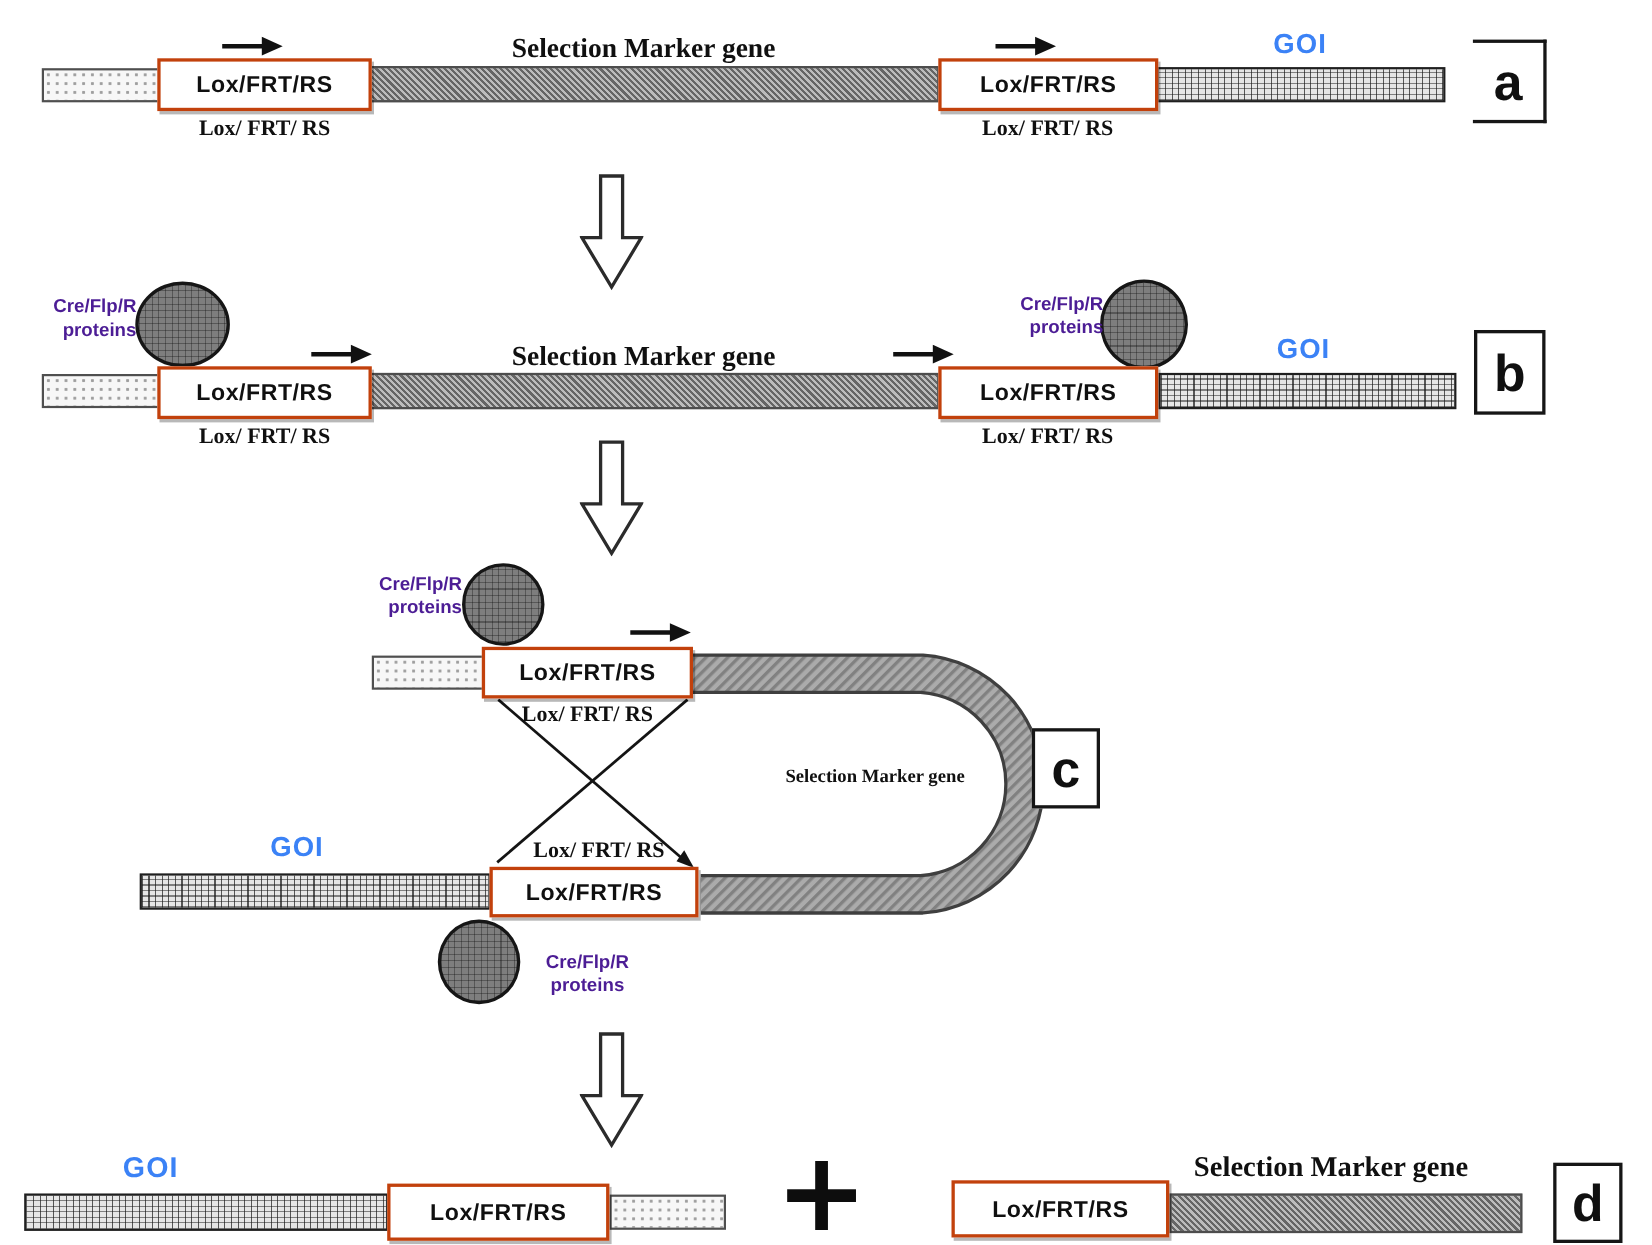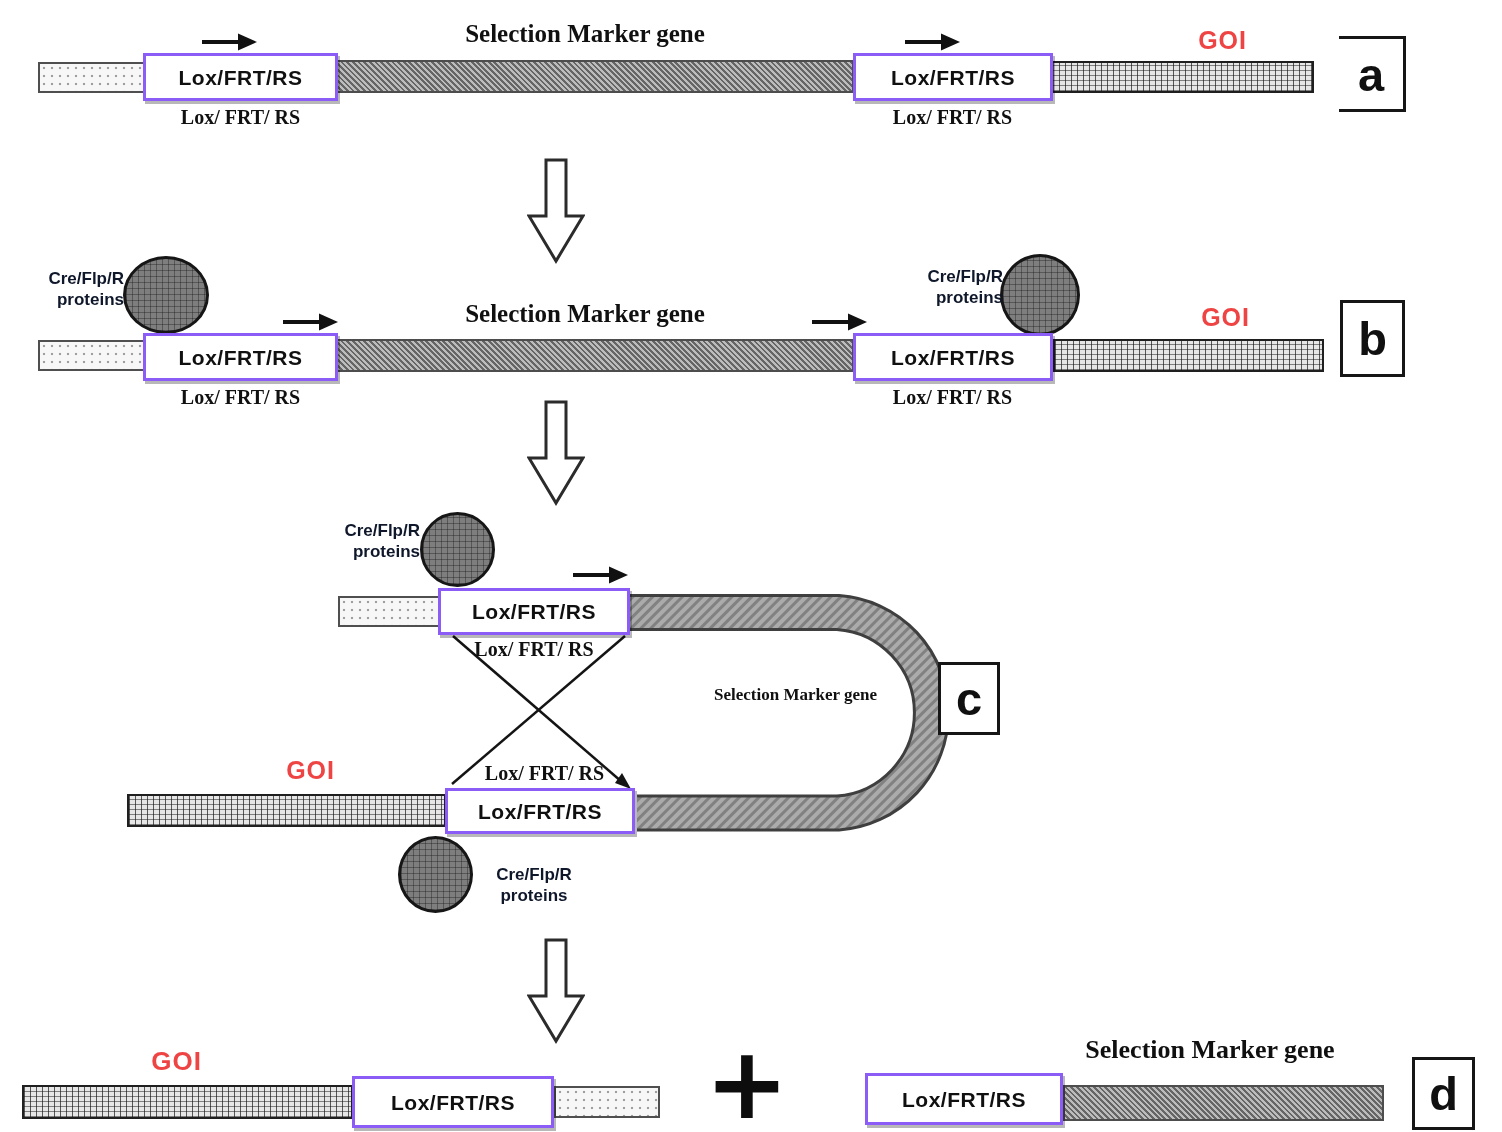--- a/index.html
+++ b/index.html
@@ -13,27 +13,27 @@
           border:2px solid #4d4d4d;}
   .goi{background-color:var(--goi-bar,#e6e6e6);
        background-image:repeating-linear-gradient(90deg,rgba(25,25,25,.7) 0 1px,transparent 1px 6px),
                         repeating-linear-gradient(0deg,rgba(25,25,25,.5) 0 1px,transparent 1px 5px);
        border:2px solid #1f1f1f;}
   .dotted{background-color:var(--dotted-bar,#f7f7f7);
           background-image:radial-gradient(circle,#9f9f9f 1.2px,transparent 1.6px);
           background-size:8px 8px;border:2px solid #4f4f4f;}
   
   .sitebox{position:absolute;display:flex;align-items:center;justify-content:center;box-sizing:border-box;
-           background:#fff;border:3px solid #8b5cf6;box-shadow:2px 3px 0 rgba(0,0,0,.28);
+           background:#fff;border:3px solid #c2410c;box-shadow:2px 3px 0 rgba(0,0,0,.28);
            font:700 21px/1 "Liberation Sans",sans-serif;color:#101010;letter-spacing:.5px;}
   
   .serif-label{position:absolute;font:700 20px/1.15 "Liberation Serif",serif;color:#101010;text-align:center;}
-  .title{position:absolute;font:700 25px/1.1 "Liberation Serif",serif;color:#101010;text-align:center;}
-  .goilabel{position:absolute;font:700 25px/1 "Liberation Sans",sans-serif;color:#ef4444;text-align:right;letter-spacing:1px;}
-  .proteins{position:absolute;font:700 17px/1.25 "Liberation Sans",sans-serif;color:#0f172a;}
+  .title{position:absolute;font:700 25px/1.1 "Liberation Serif",serif;color:#101010;text-align:center;margin-top:11px;}
+  .goilabel{position:absolute;font:700 25px/1 "Liberation Sans",sans-serif;color:#3b82f6;text-align:center;letter-spacing:1px;}
+  .proteins{position:absolute;font:700 17px/1.25 "Liberation Sans",sans-serif;color:#4c1d95;}
   .recomb{position:absolute;font:700 20px/1.3 "Liberation Sans",sans-serif;color:#101010;text-align:left;}
   
   .circle{position:absolute;box-sizing:border-box;border-radius:50%;border:3px solid #161616;
           background-color:var(--protein-circle,#7e7e7e);
           background-image:repeating-linear-gradient(0deg,rgba(15,15,15,.35) 0 1px,transparent 1px 6px),
                            repeating-linear-gradient(90deg,rgba(15,15,15,.35) 0 1px,transparent 1px 6px);}
   
   .letterbox{position:absolute;display:flex;align-items:center;justify-content:center;box-sizing:border-box;
              border:3px solid #161616;background:#fff;font:700 47px/1 "Liberation Sans",sans-serif;color:#101010;}
   .bracket{border-left:none;background:transparent;}

